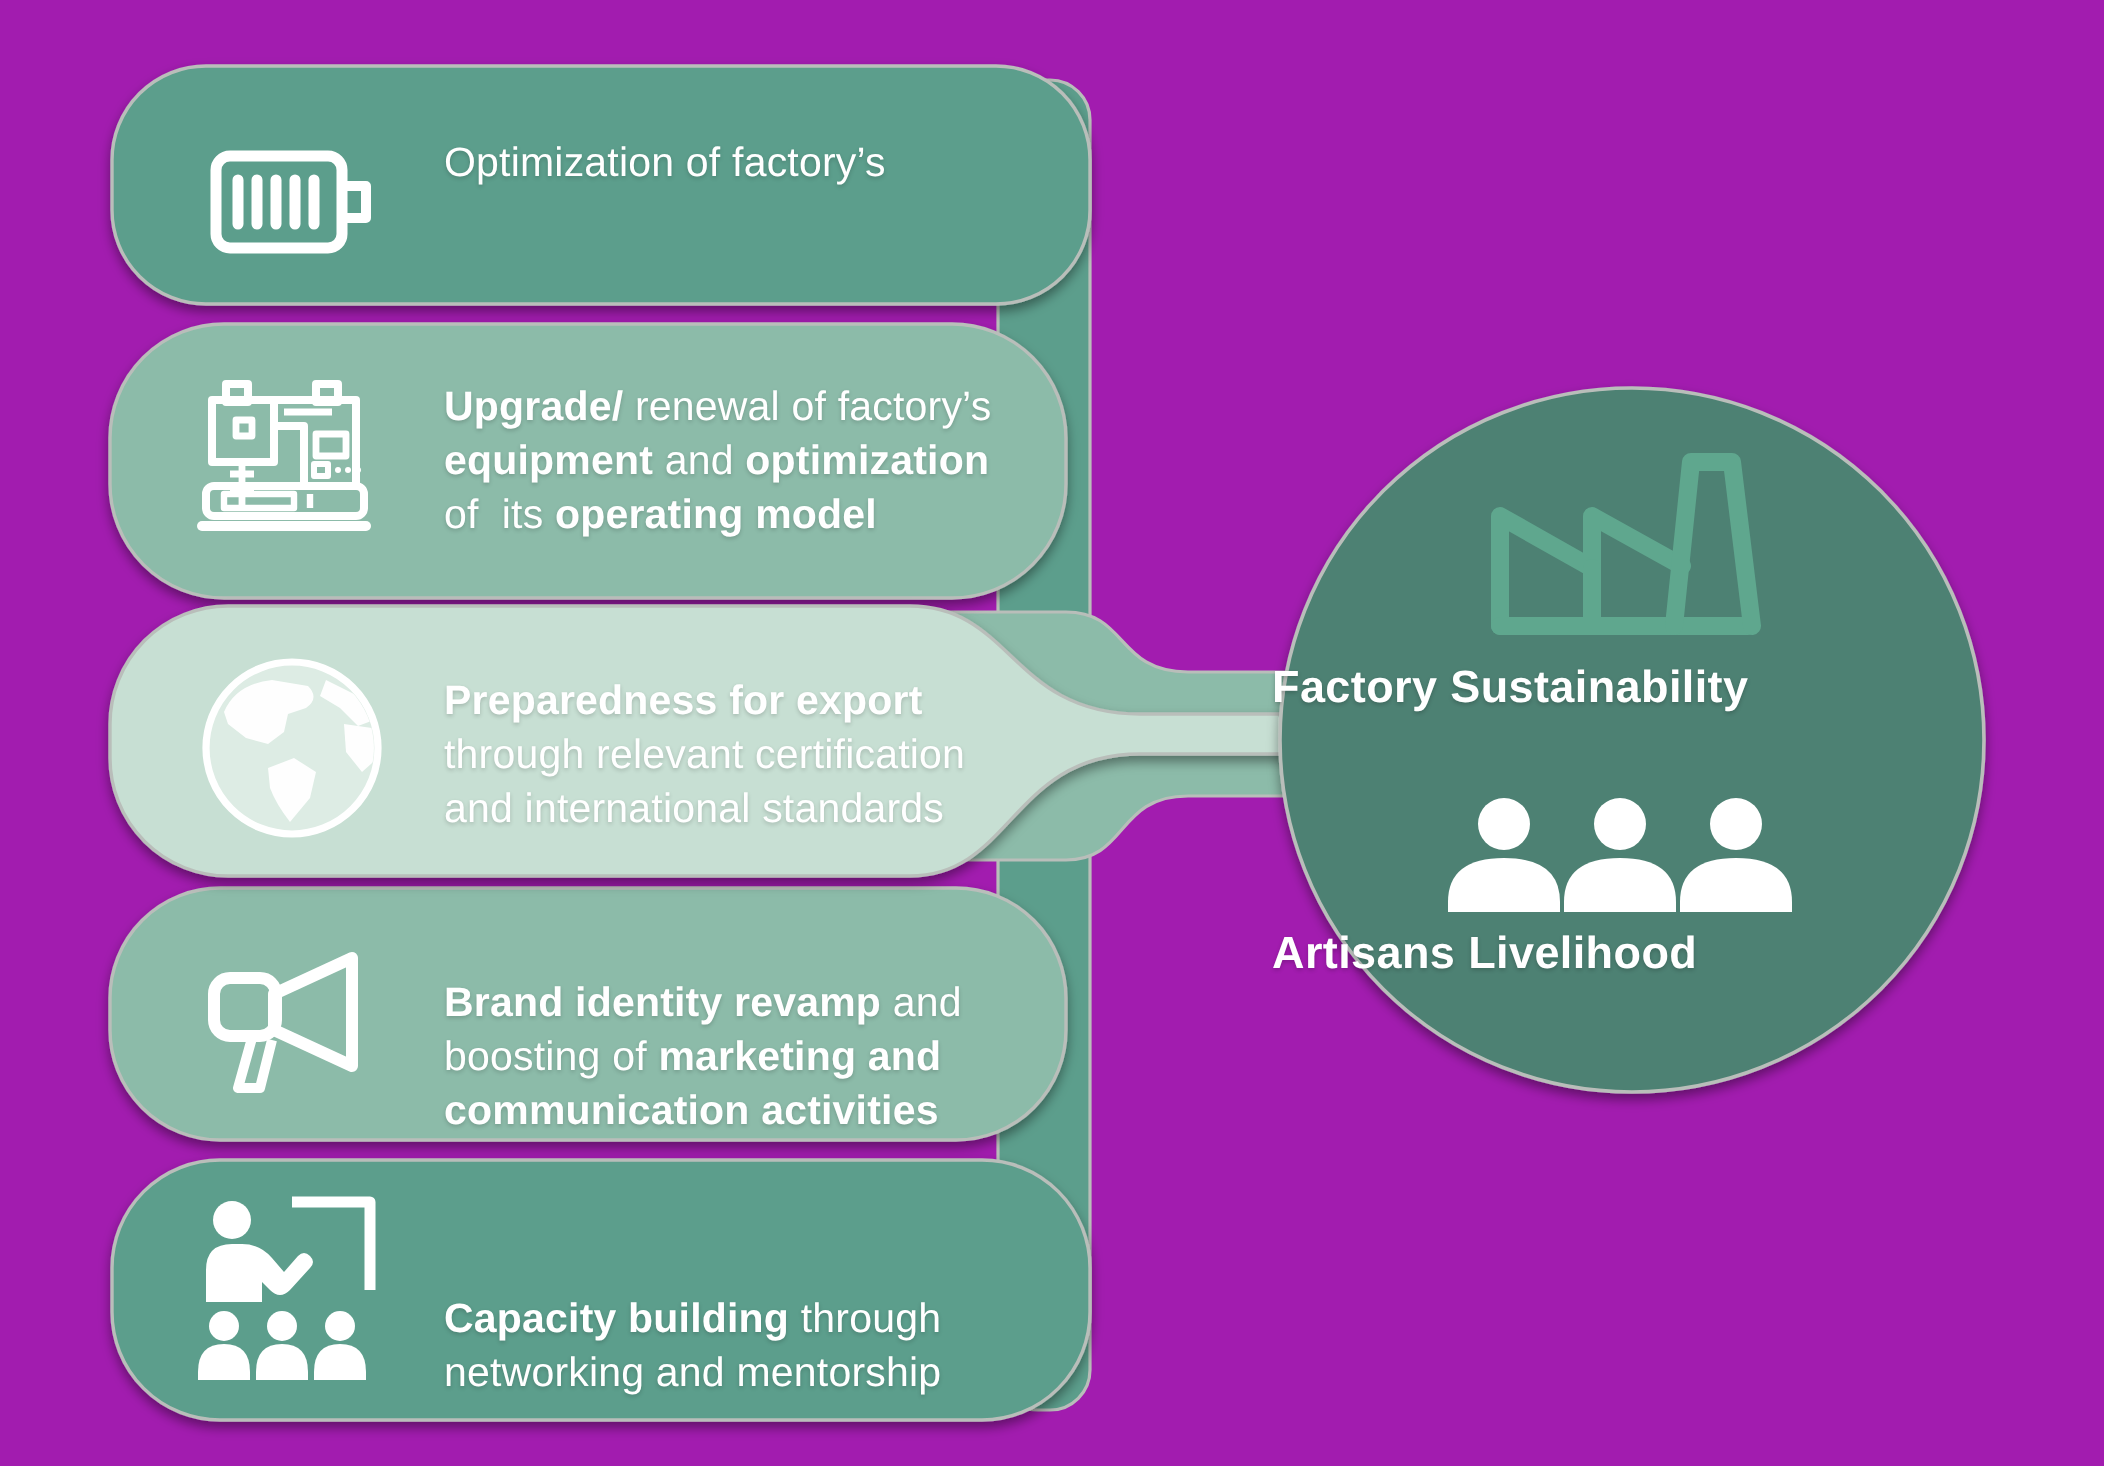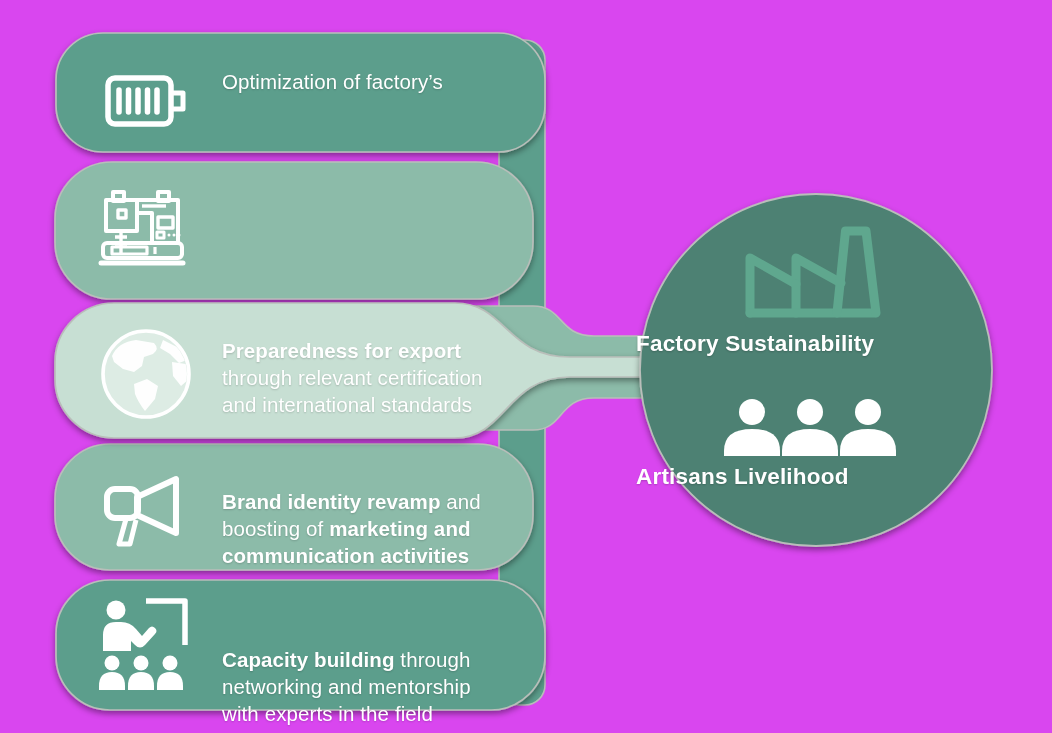--- a/index.html
+++ b/index.html
@@ -1,17 +1,17 @@
 <!DOCTYPE html>
 <html style="--dark: #5C9E8C; --medium: #8CBBA9; --light: #C7DFD3; --circleFill: #4E8173; --iconStroke: #5FA78E; --outline: #B9BEBA; --white: #FFFFFF;"><head>
 <meta charset="utf-8">
 <style>
   html,body{margin:0;padding:0;background:#000;}
   .stage{
-    position:relative;width:1052px;height:733px;background:#d946ef;overflow:hidden;
+    position:relative;width:1052px;height:733px;background:#a21caf;overflow:hidden;
     font-family:"Liberation Sans", sans-serif;
   }
   .stage svg{position:absolute;left:0;top:0;}
   .card-text{
     position:absolute;left:222px;color:var(--white);
     font-size:20.5px;line-height:27px;letter-spacing:.1px;
     text-shadow:0 1px 2px rgba(0,0,0,.18);
   }
   .line{white-space:pre;}
   .b{font-weight:700;}
@@ -120,35 +120,39 @@
       <path d="M782 456 v-5 q0 -22 28 -22 q28 0 28 22 v5 z"></path>
       <circle cx="868" cy="412" r="13"></circle>
       <path d="M840 456 v-5 q0 -22 28 -22 q28 0 28 22 v5 z"></path>
     </g>
   </svg>
 
   <div class="card-text" style="top:68px;">
     <div class="line"><span class="r">Optimization of factory’s</span></div>
   </div>
 
+  <div class="card-text" style="top:190px;">
+    <div class="line"><span class="b">Upgrade/</span><span class="r"> renewal of factory’s</span></div>
+    <div class="line"><span class="b">equipment</span><span class="r"> and </span><span class="b">optimization</span></div>
+    <div class="line"><span class="r">of  its </span><span class="b">operating model</span></div>
+  </div>
 
   <div class="card-text" style="top:337px;">
     <div class="line"><span class="b">Preparedness for export</span></div>
     <div class="line"><span class="r">through relevant certification</span></div>
     <div class="line"><span class="r">and international standards</span></div>
   </div>
 
   <div class="card-text" style="top:488px;">
     <div class="line"><span class="b">Brand identity revamp</span><span class="r"> and</span></div>
     <div class="line"><span class="r">boosting of </span><span class="b">marketing and</span></div>
     <div class="line"><span class="b">communication activities</span></div>
   </div>
 
   <div class="card-text" style="top:646px;">
     <div class="line"><span class="b">Capacity building</span><span class="r"> through</span></div>
     <div class="line"><span class="r">networking and mentorship</span></div>
-    <div class="line"><span class="r">with experts in the field</span></div>
   </div>
 
   <div class="circle-label" style="top:331px;">Factory Sustainability</div>
   <div class="circle-label" style="top:464px;">Artisans Livelihood</div>
 
 </div>
 
 </body></html>

